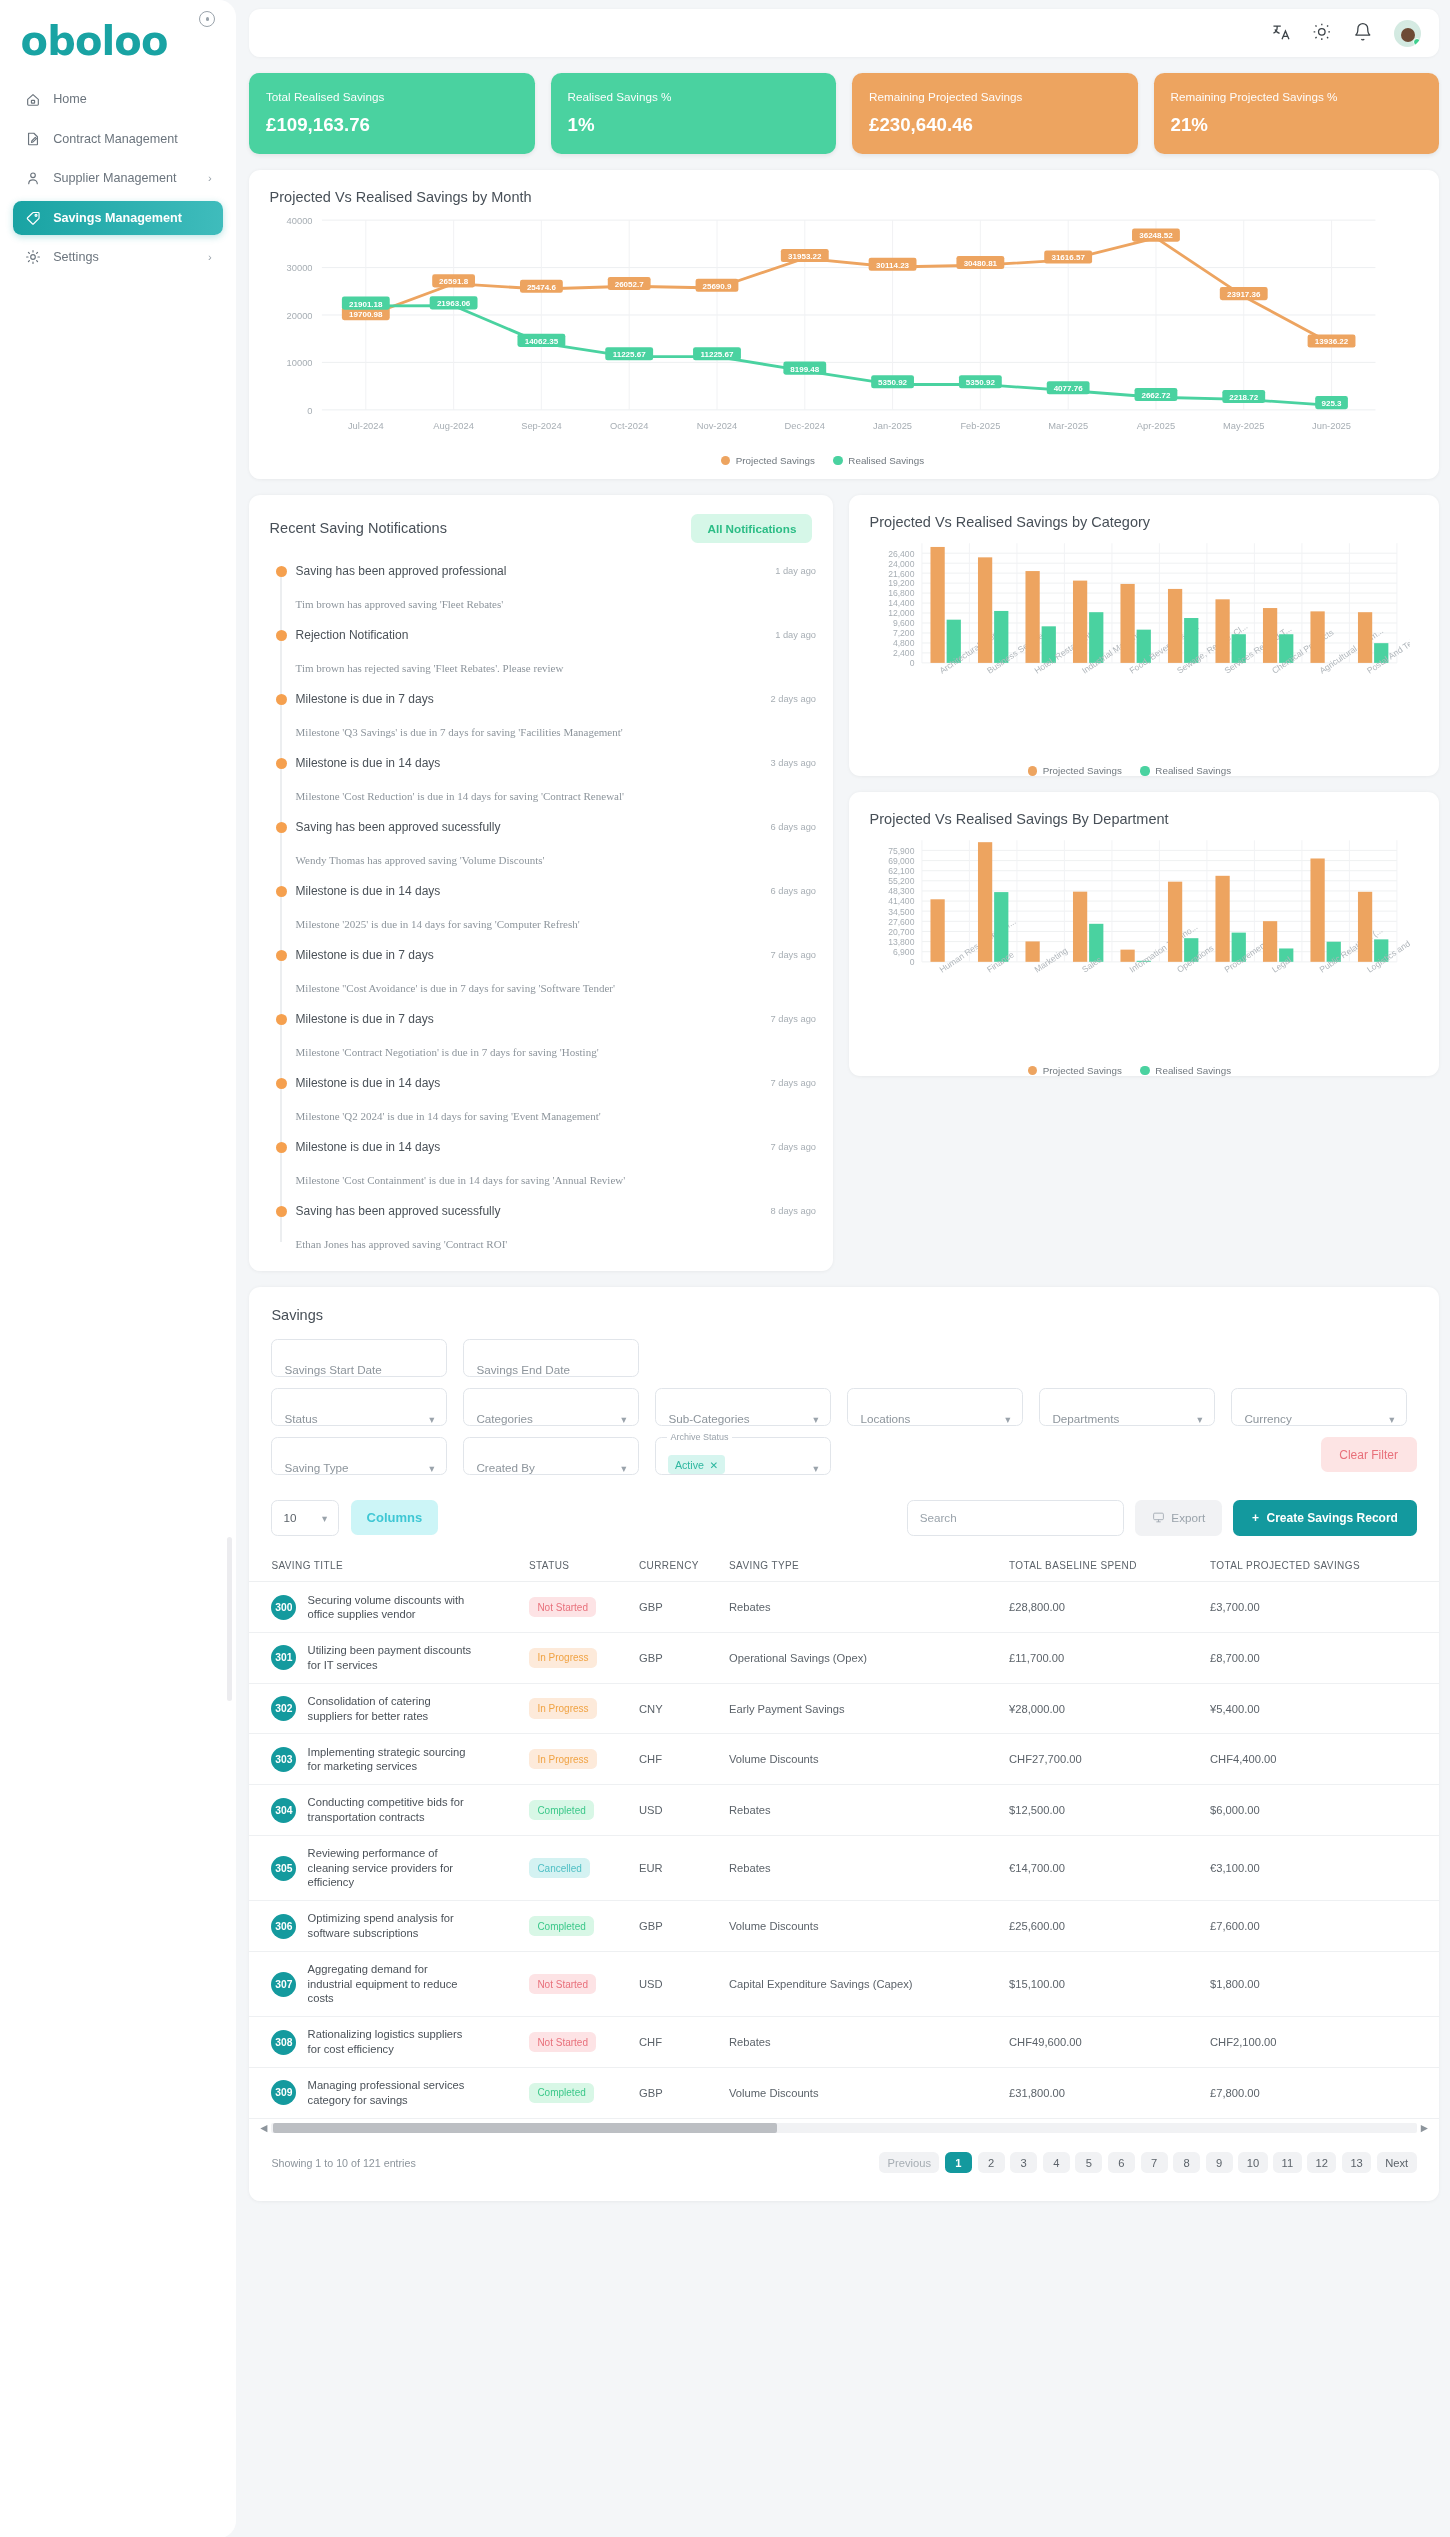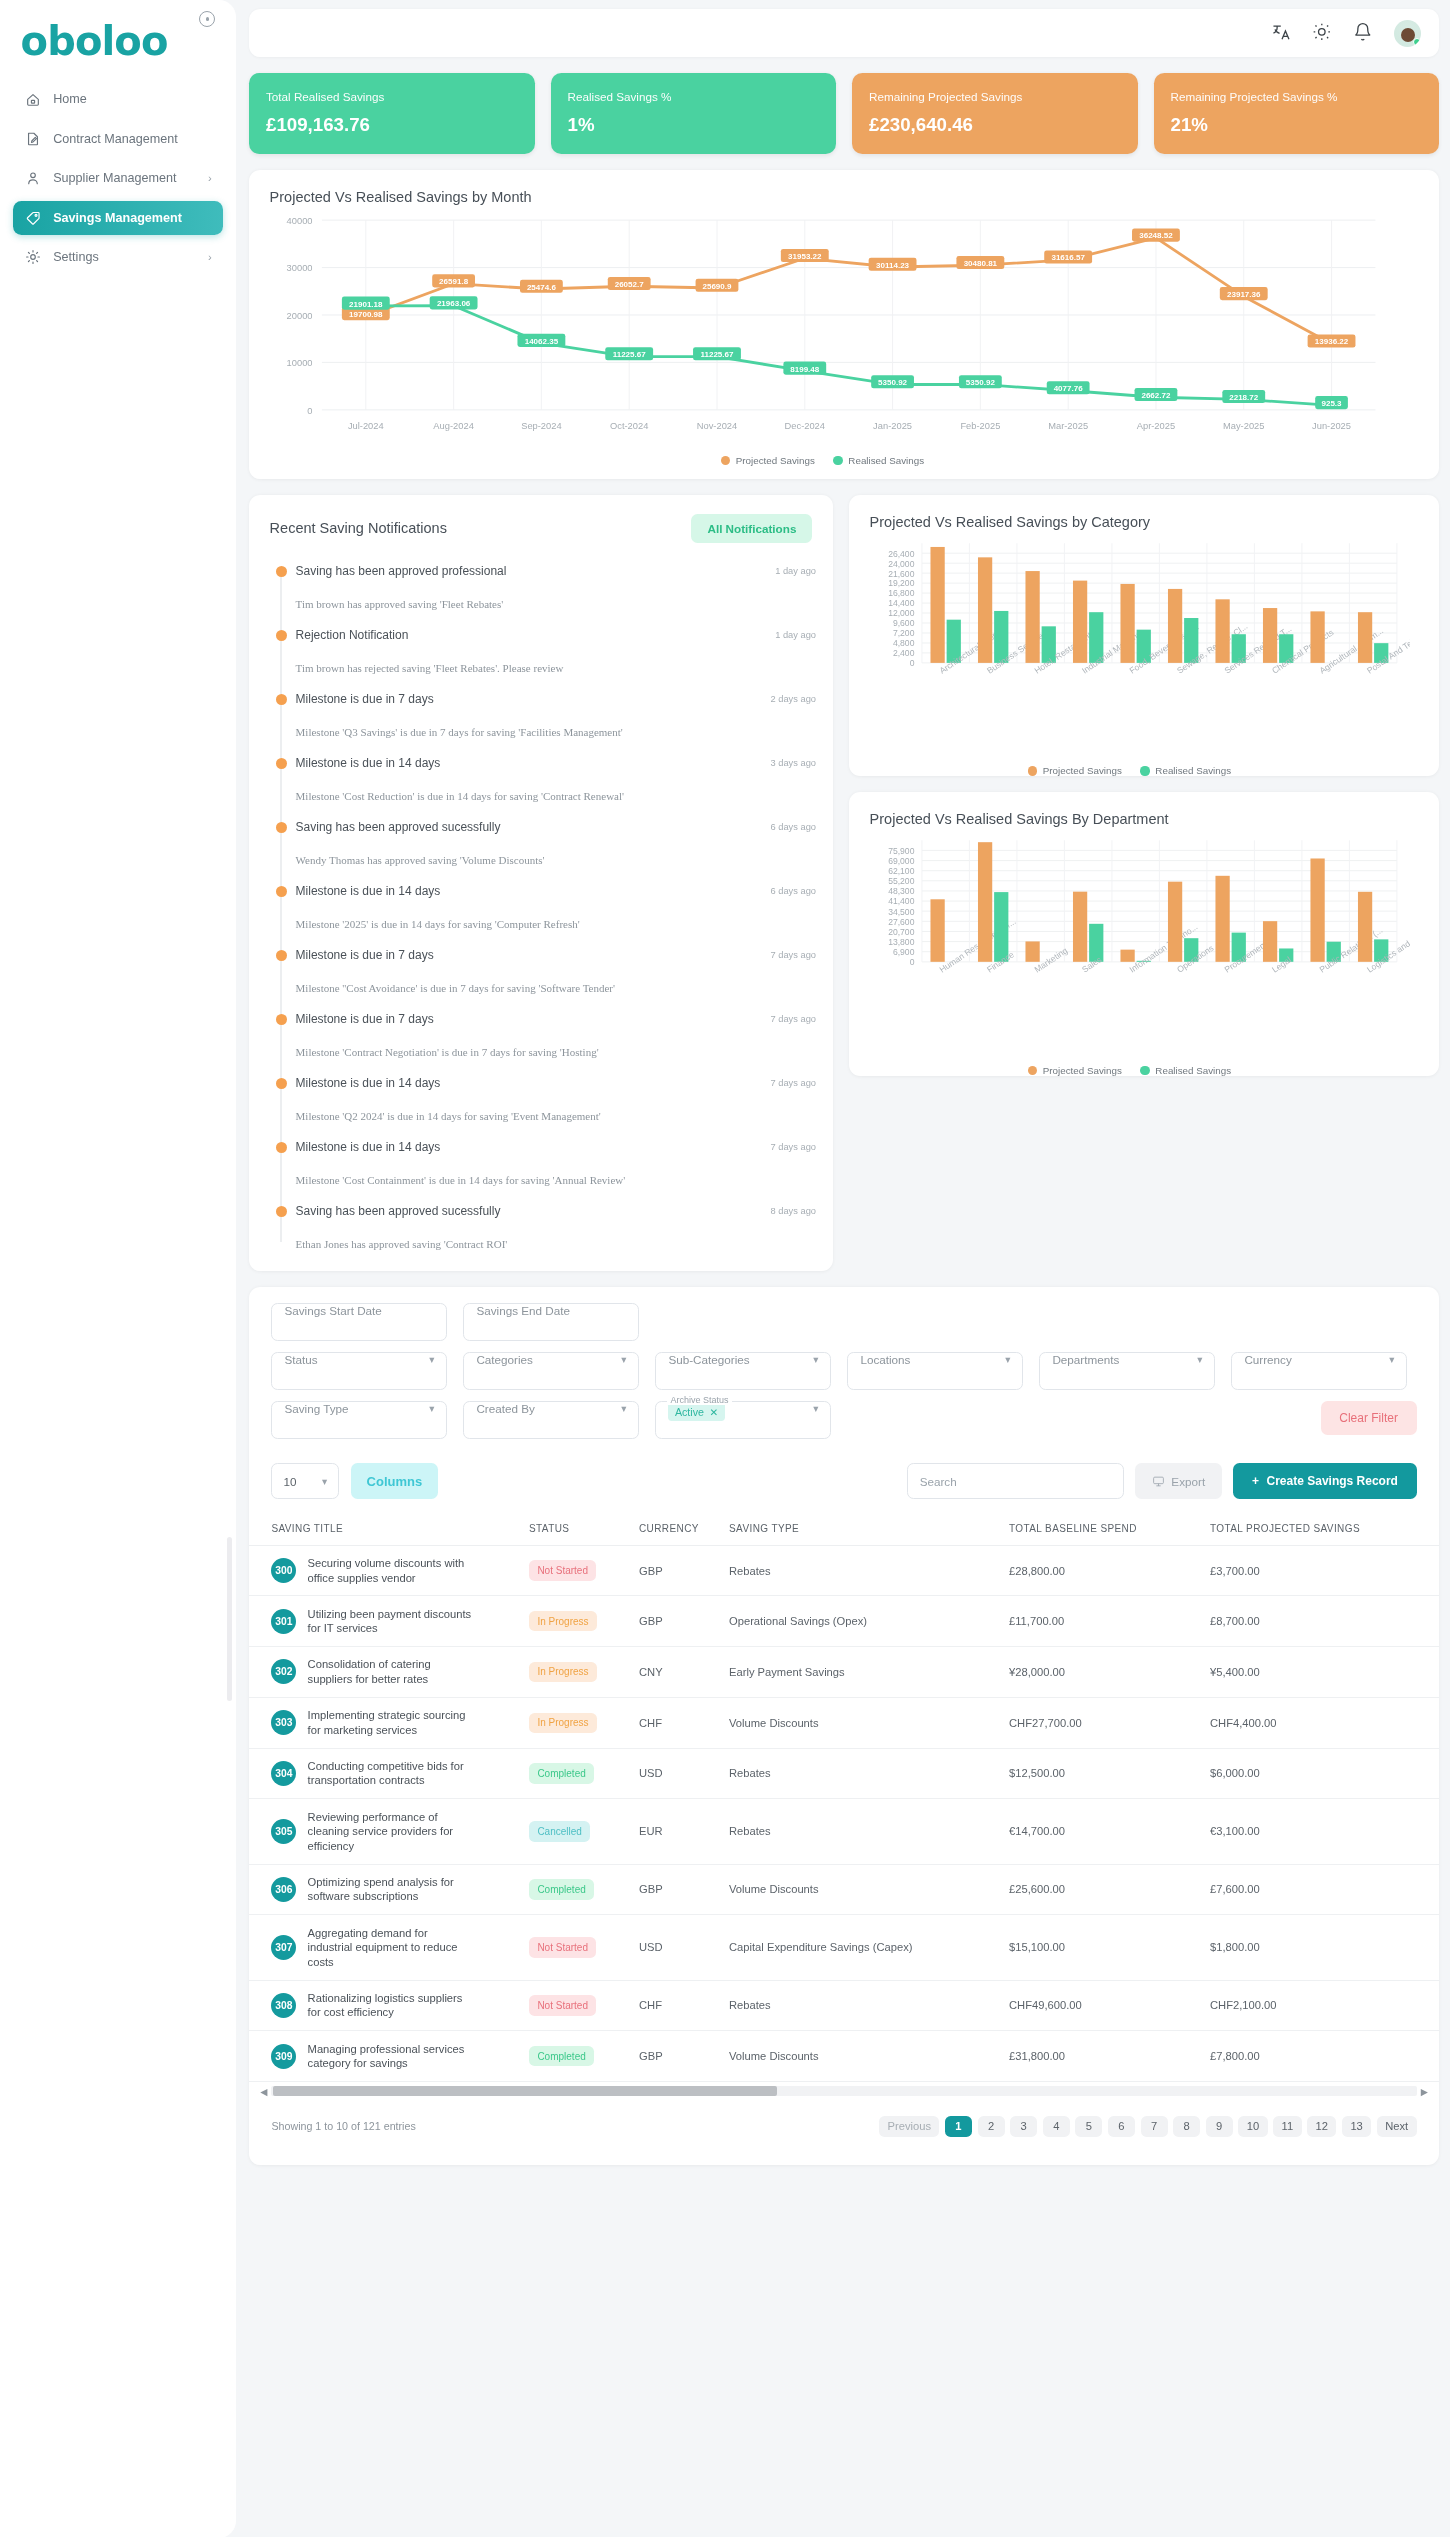--- a/index.html
+++ b/index.html
@@ -117,21 +117,21 @@
   .right-col { flex: 1 1 auto; display: flex; flex-direction: column; gap: 16px; }
 
   
   .savings-panel { padding-bottom: 9.3px; }
   .savings-title { font-size: 14.5px; color: #474f57; padding: 20.6px 0 0 22.4px; }
 
   .filters { padding: 16px 22.4px 0 22.4px; }
   .f-row { display: flex; gap: 16px; margin-bottom: 11.2px; align-items: flex-start; }
   .f-ctl {
     height: 38px; border: 0.9px solid #e1e5ea; border-radius: 6.5px; background: #fff;
-    display: flex; align-items: flex-start; padding: 0 12px; font-size: 11.7px; color: #8d959c;
+    display: flex; align-items: flex-end; padding: 0 12px; font-size: 11.7px; color: #8d959c;
     width: 176px; flex: 0 0 176px; cursor: pointer; position: relative;
   }
   .f-ctl .chev { margin-left: auto; font-size: 10.3px; color: #9aa3ab; }
   .f-ctl.archive { flex: 0 0 176px; }
   .f-legend {
     position: absolute; top: -6.5px; left: 10.3px; background: #fff; padding: 0 3.7px;
     font-size: 9px; color: #9aa3ab;
   }
   .chip {
     background: #d6f5ef; color: #2fb7a0; font-size: 10.7px;
@@ -660,20 +660,21 @@
                 <span style="width:9.3px;height:9.3px;border-radius:50%;background:#4ad2a0;display:inline-block"></span>
                 <span>Realised Savings</span>
               </div>
             </div>
           </div>
       </div>
     </div>
   </div>
 
   <div class="panel savings-panel">
+    <div class="savings-title">Savings</div>
 
     <div class="filters">
       <div class="f-row">
         <div class="f-ctl">
             <span>Savings Start Date</span>
           </div>
         <div class="f-ctl">
             <span>Savings End Date</span>
           </div>
       </div>

